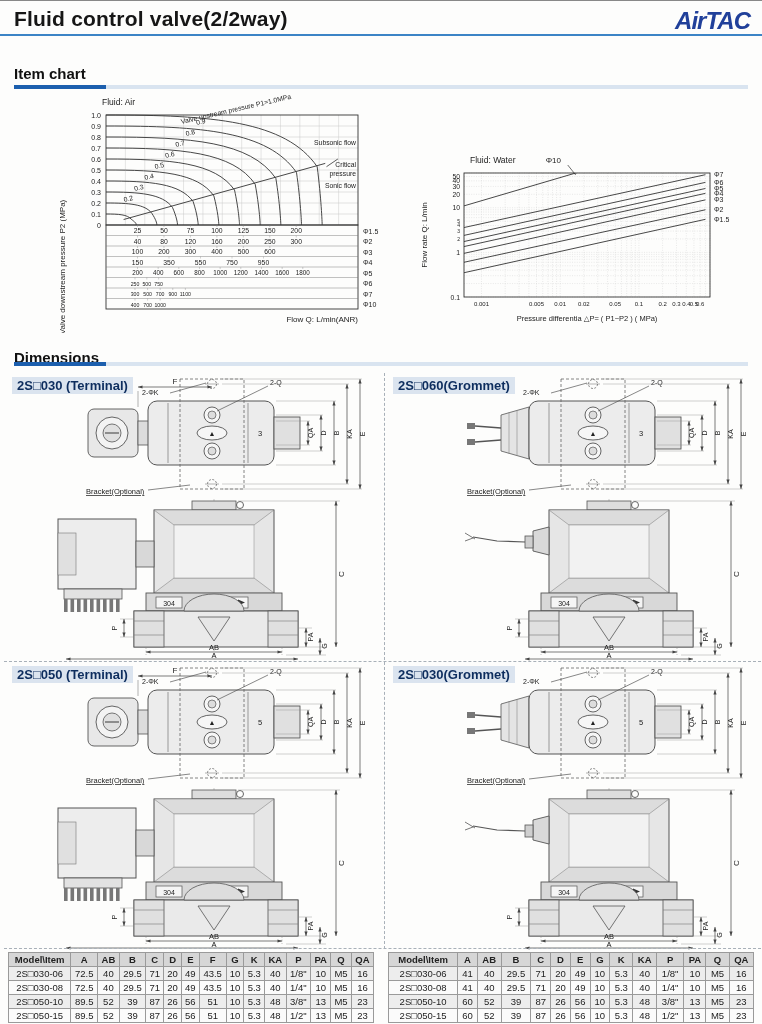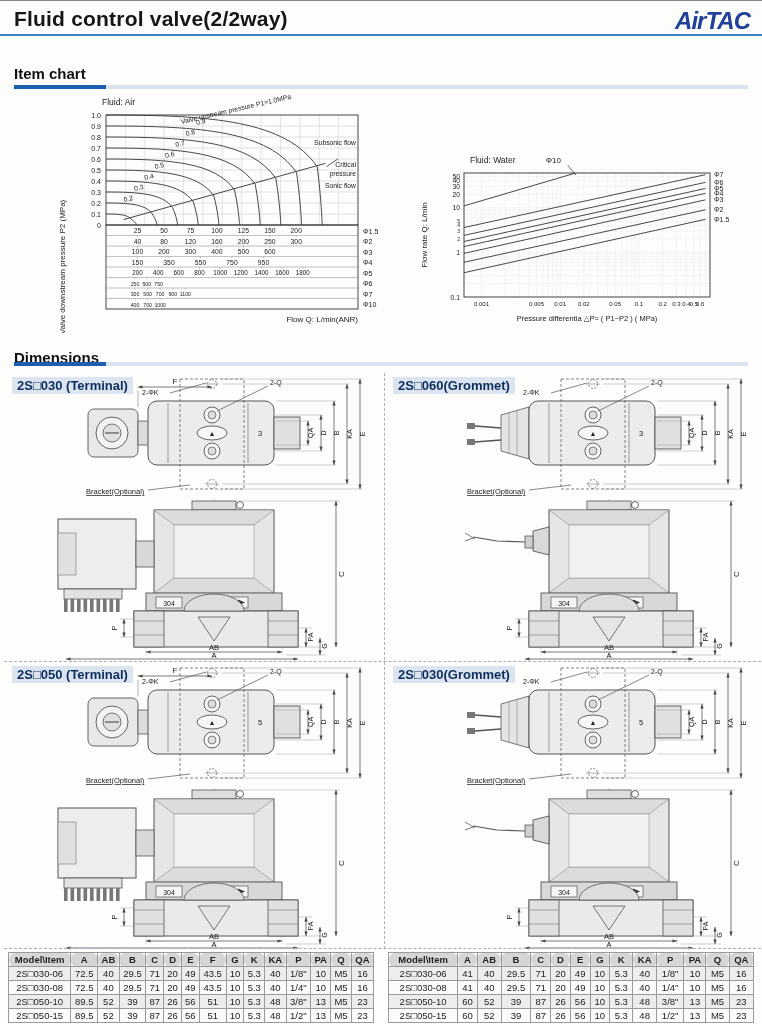--- a/index.html
+++ b/index.html
@@ -24,21 +24,21 @@
   .quads { position:absolute; top:372px; left:4px; width:762px; height:576px; }
   .quad { position:absolute; width:381px; height:288px; }
   .chip { position:absolute; top:4px; left:8px; background:#dbe4ef; color:#0d2d5e; font-weight:bold;
           font-size:13px; padding:1px 5px; white-space:nowrap; }
   .vsep { position:absolute; left:380px; top:0; height:576px; border-left:1px dashed #a8b0b8; }
   .hsep { position:absolute; left:0; right:0; border-top:1px dashed #a8b0b8; }
   .tables { position:absolute; top:951px; left:0; width:762px; }
   table { position:absolute; border-collapse:collapse; font-size:9.5px; color:#222; background:#fff; }
   #table-0 { left:8px; width:366px; } #table-1 { left:388px; width:366px; }
   th, td { border:1px solid #9a9a9a; text-align:center; padding:1px 2px; height:12px; white-space:nowrap; }
-  th { background:#d6d6d6; font-weight:bold;border-radius:6px; }
+  th { background:#d6d6d6; font-weight:bold; }
   tbody tr:nth-child(odd) td { background:#ededed; }
   tbody tr:nth-child(even) td { background:#fbfbfb; }
 </style>
 </head>
 <body>
 
 <div class="page">
   <div class="hdr">
     <div class="title">Fluid control valve(2/2way)</div>
     <div class="logo">AirTAC</div>

